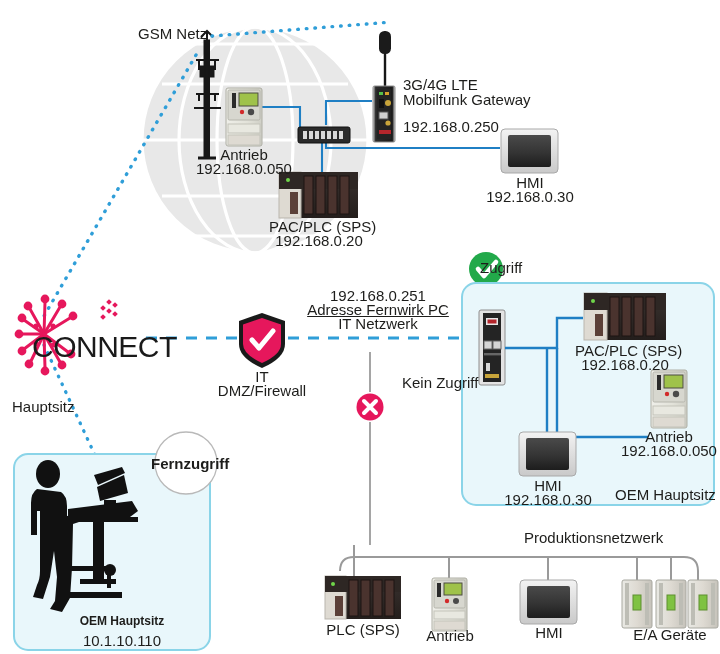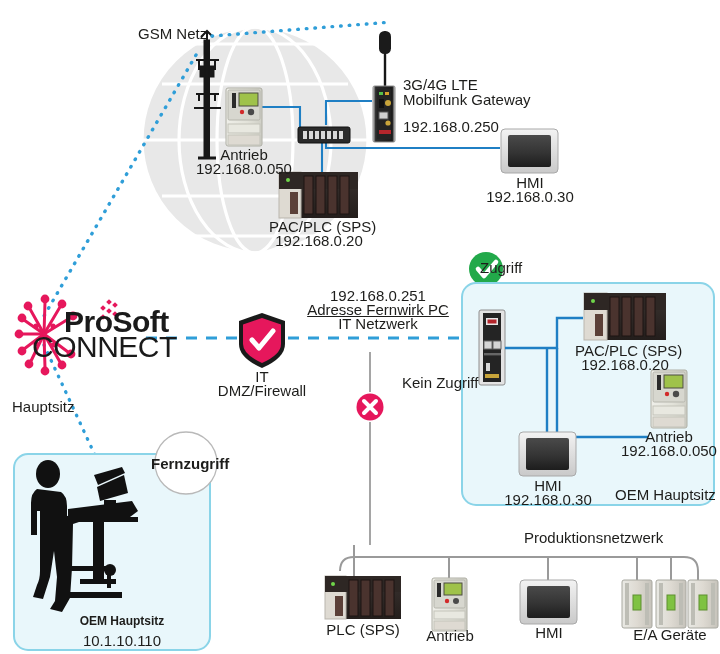--- a/index.html
+++ b/index.html
@@ -381,22 +381,20 @@
 
 <div class="lbl c" style="left:194px;top:148px;width:100px;">Antrieb</div>
 <div class="lbl c" style="left:194px;top:162px;width:100px;">192.168.0.050</div>
 
 <div class="lbl c" style="left:269px;top:220px;width:100px;">PAC/PLC (SPS)</div>
 <div class="lbl c" style="left:269px;top:234px;width:100px;">192.168.0.20</div>
 
 <div class="lbl c" style="left:480px;top:176px;width:100px;">HMI</div>
 <div class="lbl c" style="left:480px;top:190px;width:100px;">192.168.0.30</div>
 
-<div style="position:absolute;left:64px;top:305px;font-size:30px;font-weight:bold;
-            letter-spacing:-0.5px;color:#1a1a1a;font-family:'Liberation Sans',sans-serif;">ProSoft</div>
 <div style="position:absolute;left:32px;top:330px;font-size:30px;letter-spacing:-0.5px;
             color:#1a1a1a;font-family:'Liberation Sans',sans-serif;">CONNECT</div>
 <div class="lbl" style="left:12px;top:400px;">Hauptsitz</div>
 
 <div class="lbl c" style="left:298px;top:289px;width:160px;">192.168.0.251</div>
 <div class="lbl c" style="left:298px;top:303px;width:160px;text-decoration:underline;">Adresse Fernwirk PC</div>
 <div class="lbl c" style="left:298px;top:317px;width:160px;">IT Netzwerk</div>
 <div class="lbl c" style="left:212px;top:370px;width:100px;">IT</div>
 <div class="lbl c" style="left:212px;top:384px;width:100px;">DMZ/Firewall</div>
 

